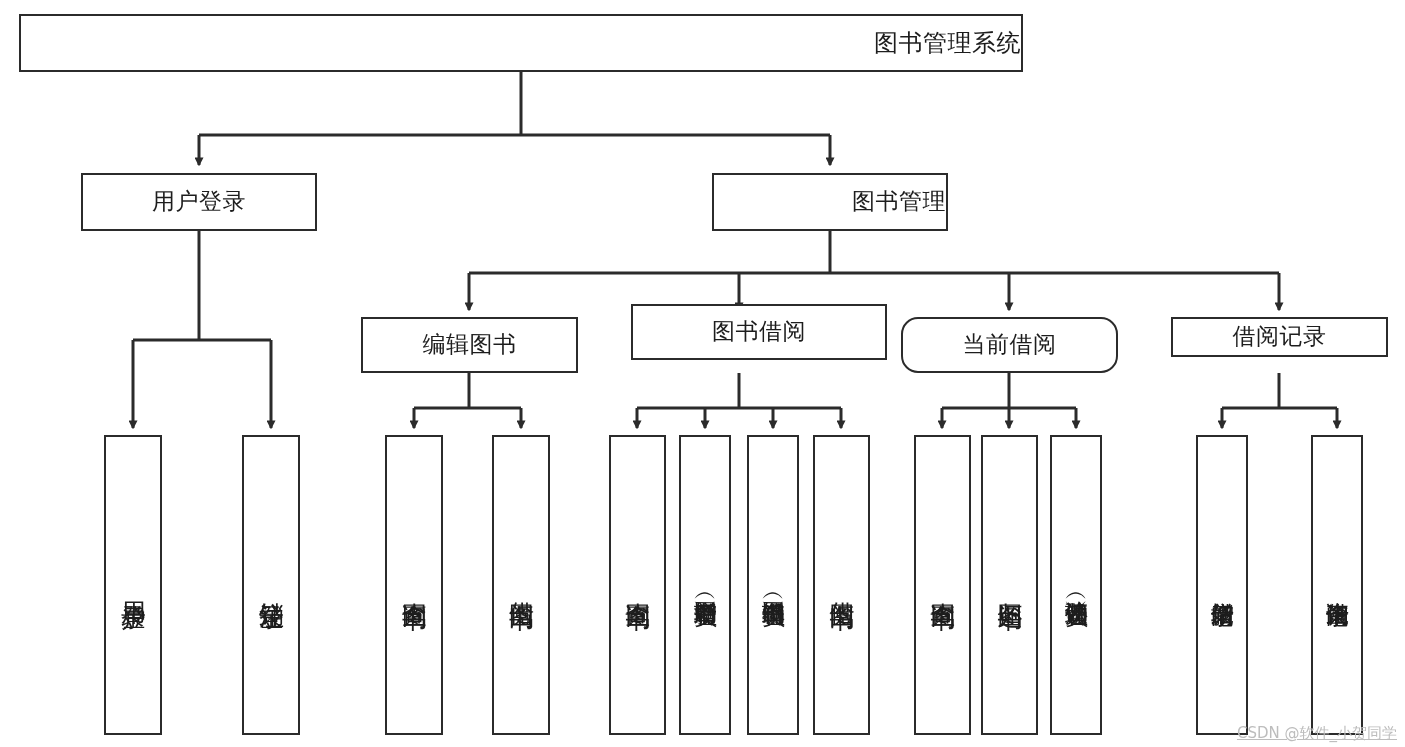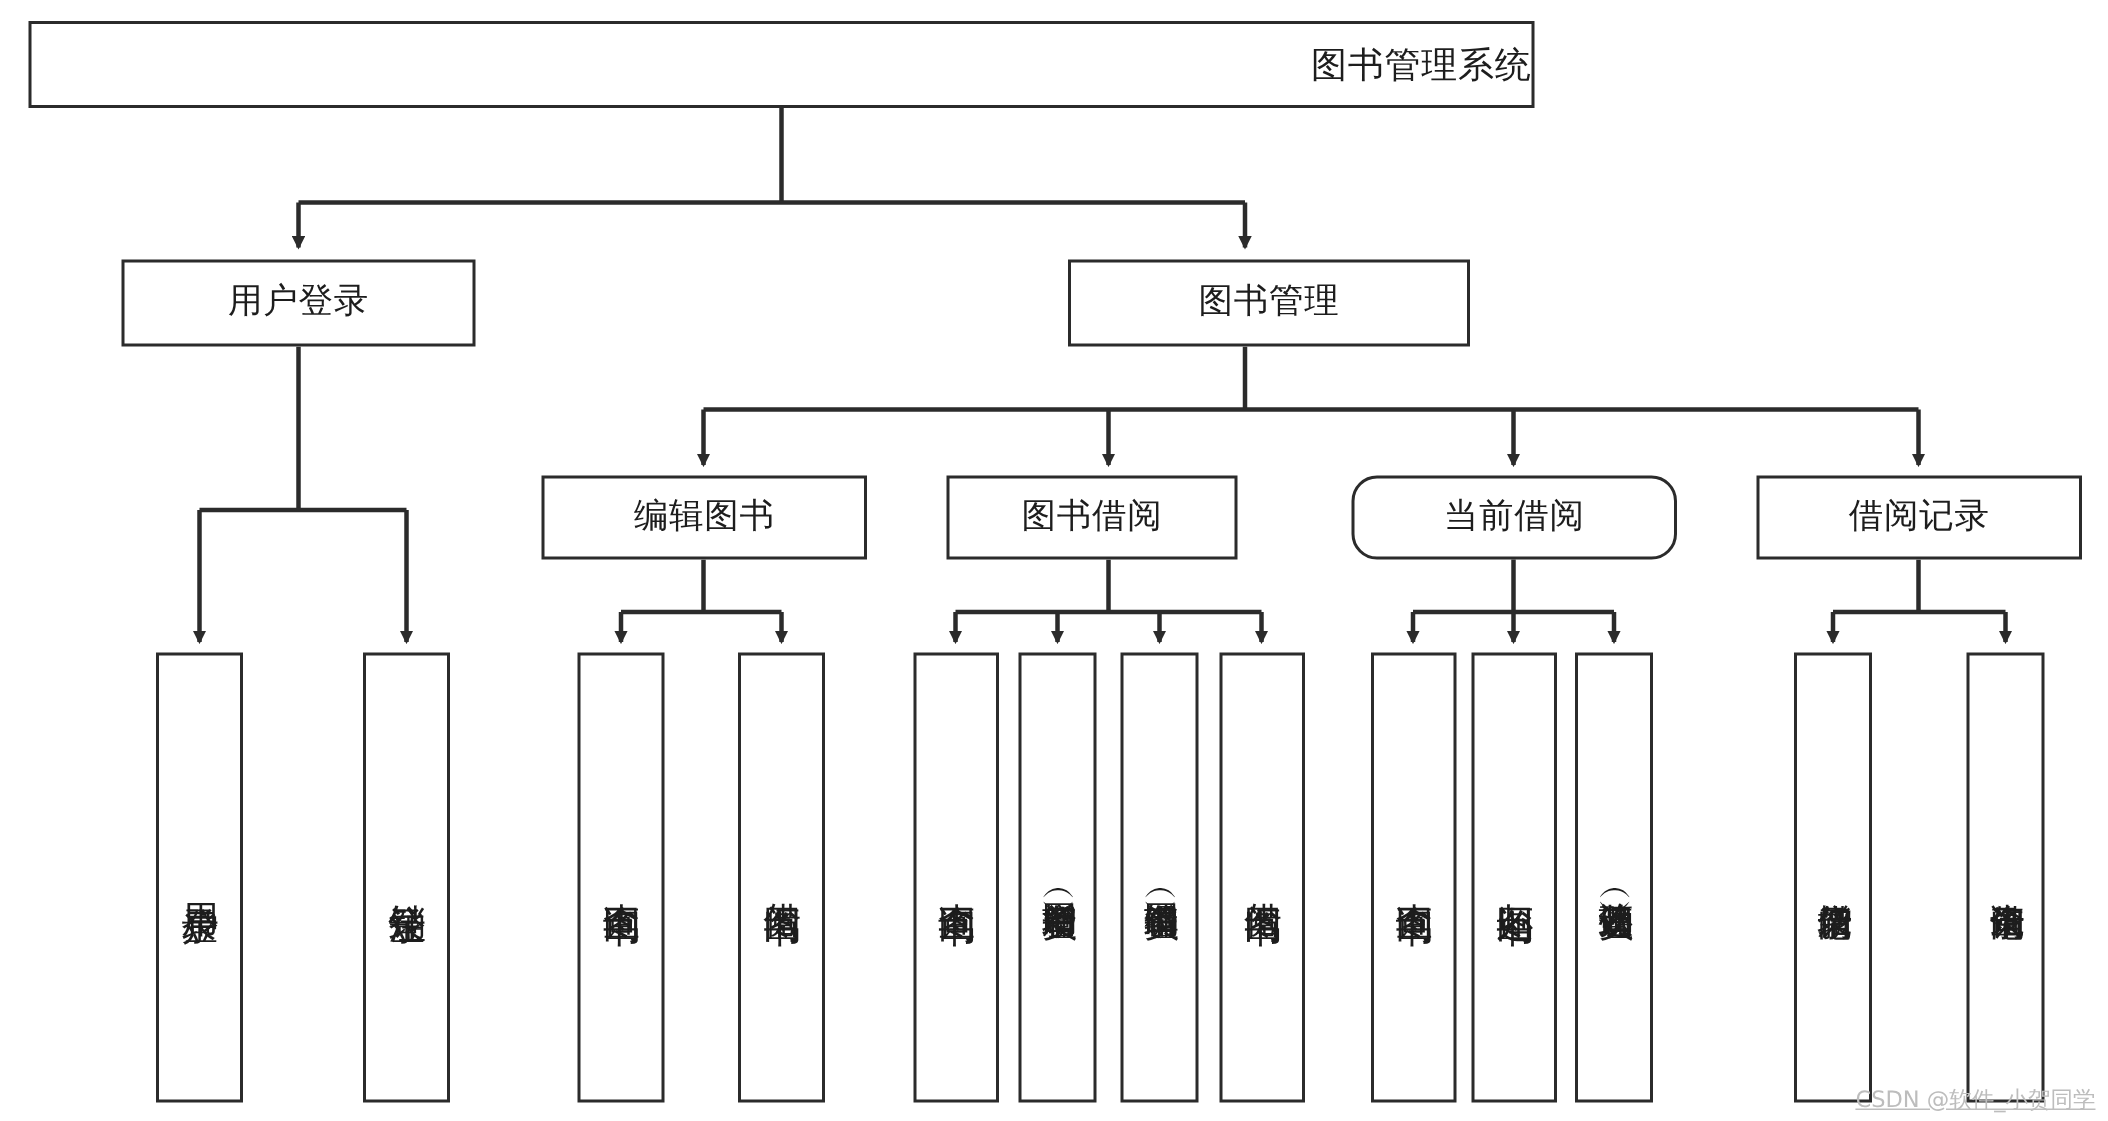--- a/index.html
+++ b/index.html
@@ -133,34 +133,34 @@
     </g>
   </svg>
 
   <div class="node horiz root" style="left:19px; top:14px; width:1004px; height:58px;justify-content:flex-end;">
     <span class="node-label">图书管理系统</span>
   </div>
 
   <div class="node horiz" style="left:81px; top:173px; width:236px; height:58px;">
     <span class="node-label">用户登录</span>
   </div>
-  <div class="node horiz" style="left:712px; top:173px; width:268px; height:58px;">
+  <div class="node horiz" style="left:712px; top:173px; width:236px; height:58px;justify-content:flex-end;">
     <span class="node-label">图书管理</span>
   </div>
 
   <div class="node horiz" style="left:361px; top:317px; width:217px; height:56px;">
     <span class="node-label">编辑图书</span>
   </div>
-  <div class="node horiz" style="left:631px; top:317px; width:194px; height:56px;">
+  <div class="node horiz" style="left:631px; top:304px; width:256px; height:56px;">
     <span class="node-label">图书借阅</span>
   </div>
   <div class="node horiz" style="left:901px; top:317px; width:217px; height:56px;border-radius:17px;">
     <span class="node-label">当前借阅</span>
   </div>
-  <div class="node horiz" style="left:1171px; top:317px; width:217px; height:56px;">
+  <div class="node horiz" style="left:1171px; top:317px; width:217px; height:40px;">
     <span class="node-label">借阅记录</span>
   </div>
 
   <div class="node vert" style="left:104px; top:435px; width:58px; height:300px;">
     <span class="node-label">用户登录</span>
   </div>
   <div class="node vert" style="left:242px; top:435px; width:58px; height:300px;">
     <span class="node-label">注销登录</span>
   </div>
 

